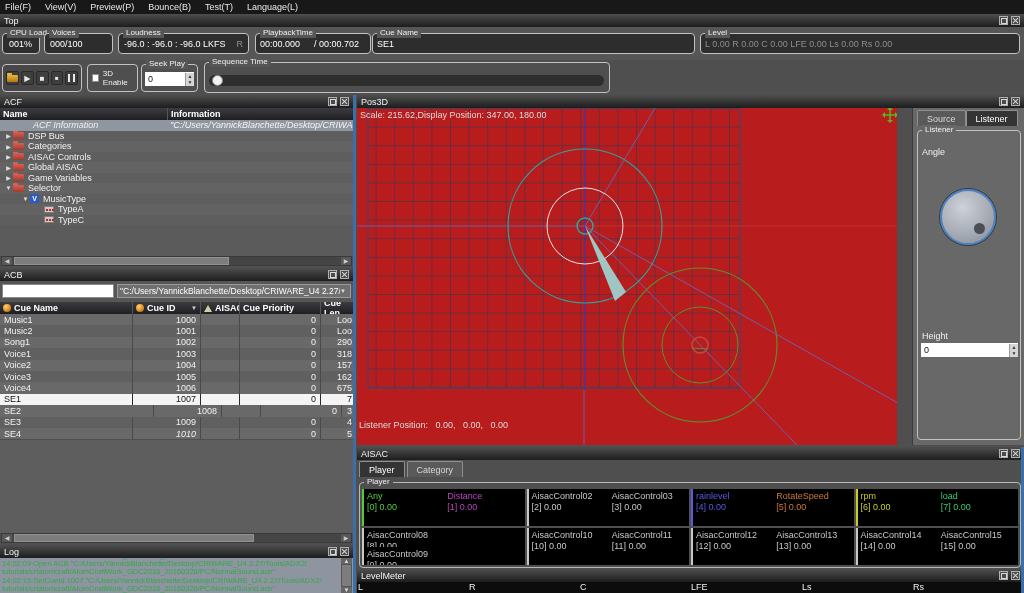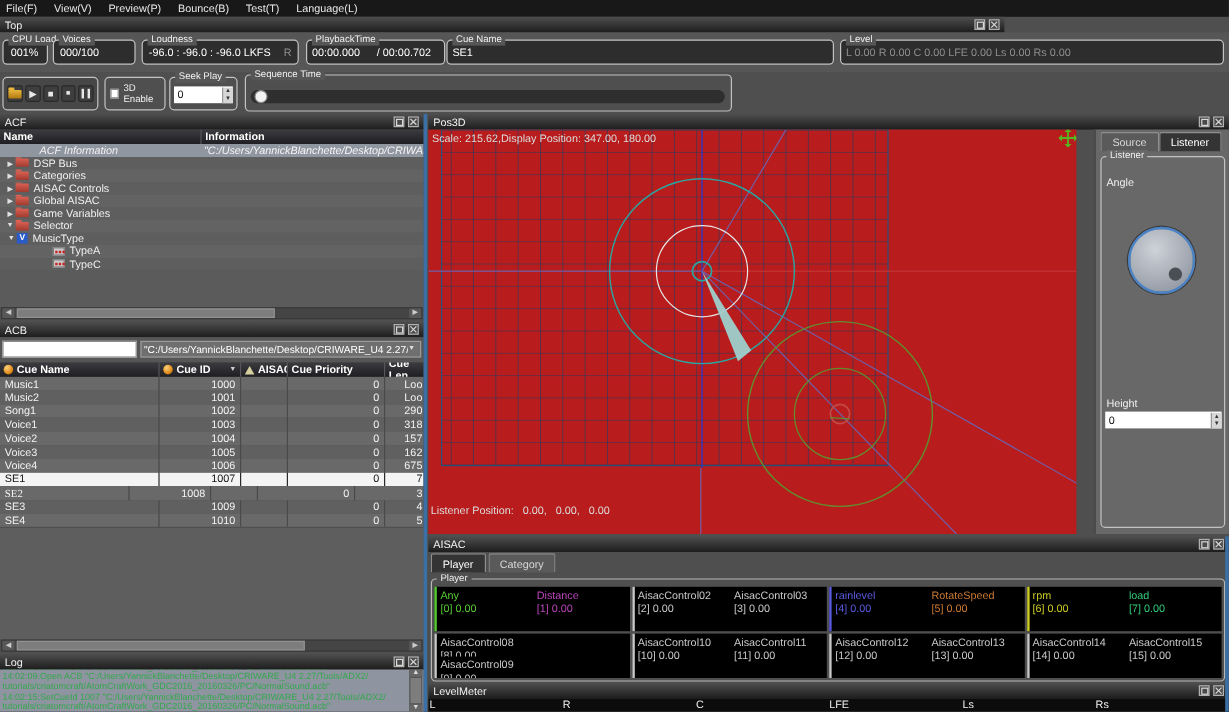--- a/index.html
+++ b/index.html
@@ -78,21 +78,21 @@
 
 <div id="menubar">
   <span class="menu-item">File(F)</span>
   <span class="menu-item">View(V)</span>
   <span class="menu-item">Preview(P)</span>
   <span class="menu-item">Bounce(B)</span>
   <span class="menu-item">Test(T)</span>
   <span class="menu-item">Language(L)</span>
 </div>
 
-<div class="ptitle" style="left:0;top:14px;width:837px;">
+<div class="ptitle" style="left:0;top:14px;width:1024px;">
   <span>Top</span>
   <span class="wicons">
     <span class="wicon float"></span>
     <span class="wicon close"></span>
   </span>
 </div>
 <div class="abs" style="left:0;top:27px;width:1024px;height:33px;background:#565656;"></div>
 
 <div class="group darkbox" style="left:2px;top:33px;width:38px;height:21px;">
   <span class="glabel">CPU Load</span>
@@ -204,21 +204,21 @@
   <div class="trow" style="padding-left:4px;">
     <span class="arrow">▶</span>
     <span class="folder"></span>
     <span>Game Variables</span>
   </div>
   <div class="trow" style="padding-left:4px;">
     <span class="arrow">▼</span>
     <span class="folder"></span>
     <span>Selector</span>
   </div>
-  <div class="trow" style="padding-left:5px;">
+  <div class="trow" style="padding-left:21px;">
     <span class="arrow">▼</span>
     <span class="selicon"></span>
     <span>MusicType</span>
   </div>
   <div class="trow" style="padding-left:44px;">
     <span class="typeicon"></span>
     <span>TypeA</span>
   </div>
   <div class="trow" style="padding-left:44px;">
     <span class="typeicon"></span>
@@ -317,36 +317,36 @@
       <div class="cell num" style="flex:1;border-right:none;padding:0 1px;">675</div>
   </div>
   <div class="acbrow sel">
     <div class="cell" style="width:133px;">SE1</div>
       <div class="cell num" style="width:68px;">1007</div>
       <div class="cell" style="width:39px;"></div>
       <div class="cell num" style="width:81px;">0</div>
       <div class="cell num" style="flex:1;border-right:none;padding:0 1px;">7</div>
   </div>
   <div class="acbrow">
-    <div class="cell" style="width:108px;font-family:Liberation Serif, serif;">SE2</div>
+    <div class="cell" style="width:154px;">SE2</div>
       <div class="cell num" style="width:68px;">1008</div>
       <div class="cell" style="width:39px;"></div>
       <div class="cell num" style="width:81px;">0</div>
       <div class="cell num" style="flex:1;border-right:none;padding:0 1px;">3</div>
   </div>
   <div class="acbrow">
     <div class="cell" style="width:133px;">SE3</div>
       <div class="cell num" style="width:68px;">1009</div>
       <div class="cell" style="width:39px;"></div>
       <div class="cell num" style="width:81px;">0</div>
       <div class="cell num" style="flex:1;border-right:none;padding:0 1px;">4</div>
   </div>
   <div class="acbrow">
     <div class="cell" style="width:133px;">SE4</div>
-      <div class="cell num" style="width:68px;">1010</div>
+      <div class="cell num" style="width:68px;font-style:italic;">1010</div>
       <div class="cell" style="width:39px;"></div>
       <div class="cell num" style="width:81px;">0</div>
       <div class="cell num" style="flex:1;border-right:none;padding:0 1px;">5</div>
   </div>
 </div>
 <div class="abs" style="left:0;top:440px;width:353px;height:93px;background:#5e5e5e;"></div>
 <div class="hscroll" style="left:1px;top:533px;width:351px;">
   <span class="sarrow">◀</span>
   <span class="sthumb" style="width:240px;margin-left:2px;"></span>
   <span class="sarrow" style="margin-left:auto;">▶</span>

